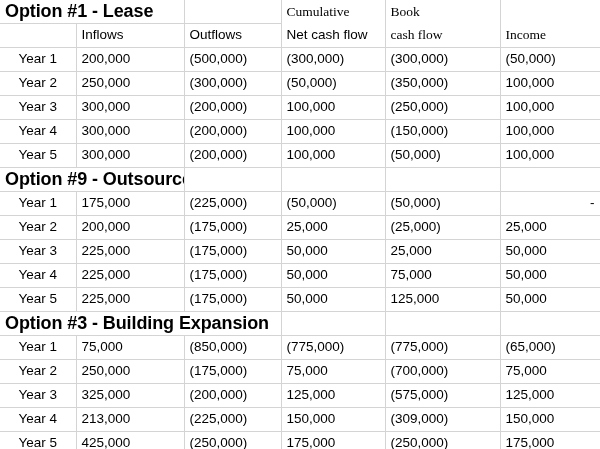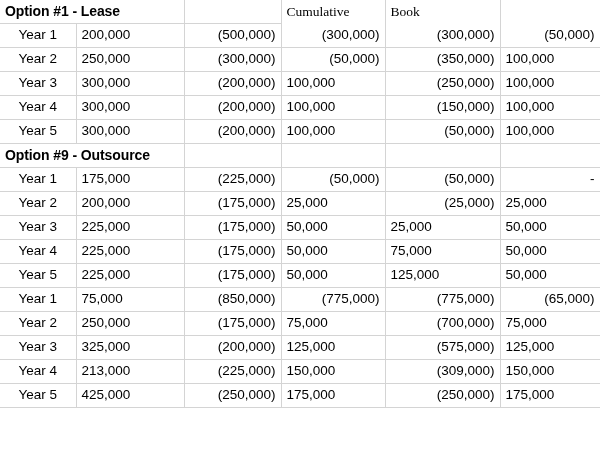--- a/index.html
+++ b/index.html
@@ -43,21 +43,21 @@
   col.c-year  { width: 76px;  }
   col.c-in    { width: 108px; }
   col.c-out   { width: 97px;  }
   col.c-net   { width: 104px; }
   col.c-cum   { width: 115px; }
   col.c-book  { width: 100px; }
 
   
   .option-title {
     font-weight: bold;
-    font-size: 14px;
+    font-size: 18px;
     letter-spacing: -0.1px;
   }
   .blank { }
 
   .hdr {
     text-align: left;
     padding-left: 8px;
   }
   .hdr-center {
     text-align: left;
@@ -76,21 +76,20 @@
     text-align: center;
     padding-left: 3px;
   }
   .num {
     text-align: left;
     padding-right: 8px;
     font-variant-numeric: tabular-nums;
   }
   
   .neg {
-    text-align: right;
     padding-right: 6px;
     margin-top: 22px;
   }
   .dash {
     text-align: right;
     padding-right: 30px;
   }
 
   
   tr.hdr-row td { height: 19px; }
@@ -109,20 +108,28 @@
       <col class="c-cum">
       <col class="c-book">
   </colgroup>
   <tbody>
       <tr class="title-row">
         <td class="option-title" colspan="2">Option #1 - Lease</td>
         <td class="blank"></td>
         <td class="hdr-center hdr-top">Cumulative</td>
         <td class="hdr-center hdr-top">Book</td>
       </tr>
+      <tr class="hdr-row">
+        <td class="blank"></td>
+        <td class="hdr">Inflows</td>
+        <td class="hdr">Outflows</td>
+        <td class="hdr">Net cash flow</td>
+        <td class="hdr-center hdr-bottom">cash flow</td>
+        <td class="hdr-center hdr-bottom">Income</td>
+      </tr>
       <tr class="data-row">
         <td class="year">Year 1</td>
         <td class="num">200,000</td>
         <td class="neg">(500,000)</td>
         <td class="neg">(300,000)</td>
         <td class="neg">(300,000)</td>
         <td class="neg">(50,000)</td>
       </tr>
       <tr class="data-row">
         <td class="year">Year 2</td>
@@ -195,20 +202,26 @@
         <td class="num">75,000</td>
         <td class="num">50,000</td>
       </tr>
       <tr class="data-row">
         <td class="year">Year 5</td>
         <td class="num">225,000</td>
         <td class="neg">(175,000)</td>
         <td class="num">50,000</td>
         <td class="num">125,000</td>
         <td class="num">50,000</td>
+      </tr>
+      <tr class="title-row">
+        <td class="option-title" colspan="3">Option #3 - Building Expansion</td>
+        <td class="blank"></td>
+        <td class="blank"></td>
+        <td class="blank"></td>
       </tr>
       <tr class="data-row">
         <td class="year">Year 1</td>
         <td class="num">75,000</td>
         <td class="neg">(850,000)</td>
         <td class="neg">(775,000)</td>
         <td class="neg">(775,000)</td>
         <td class="neg">(65,000)</td>
       </tr>
       <tr class="data-row">

